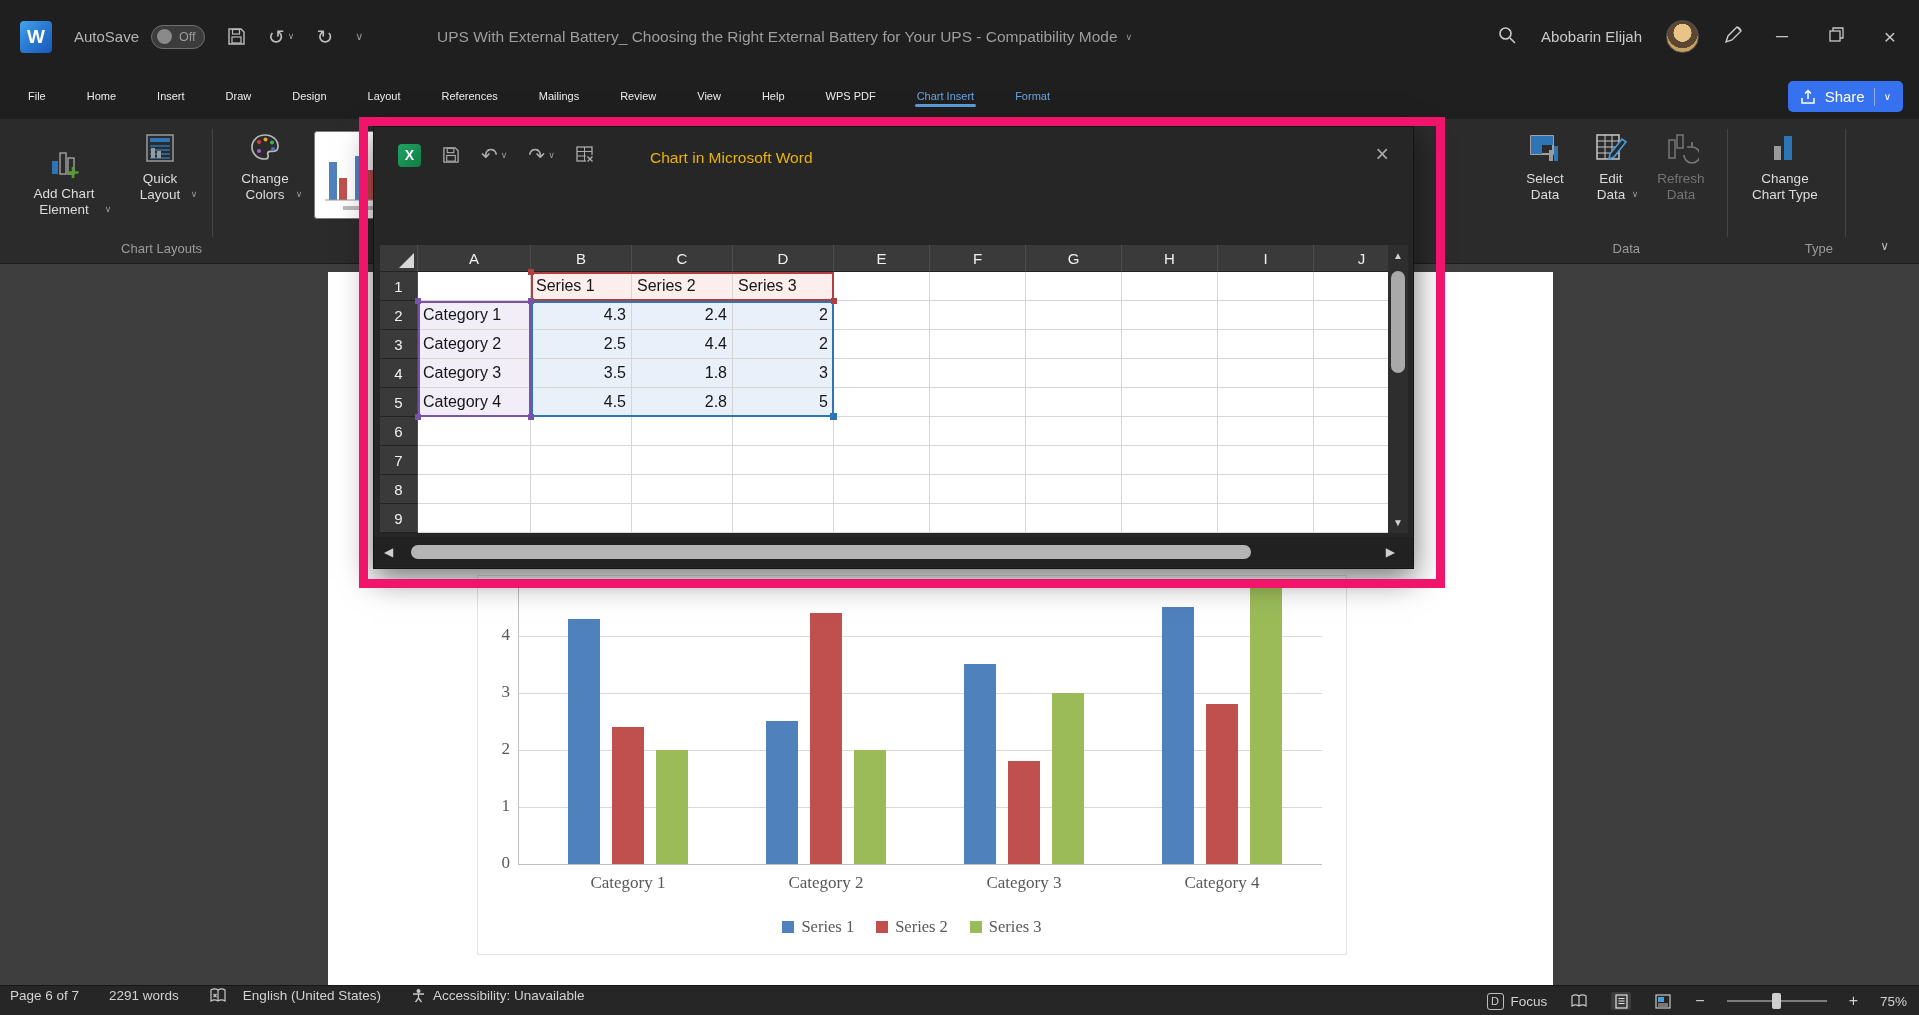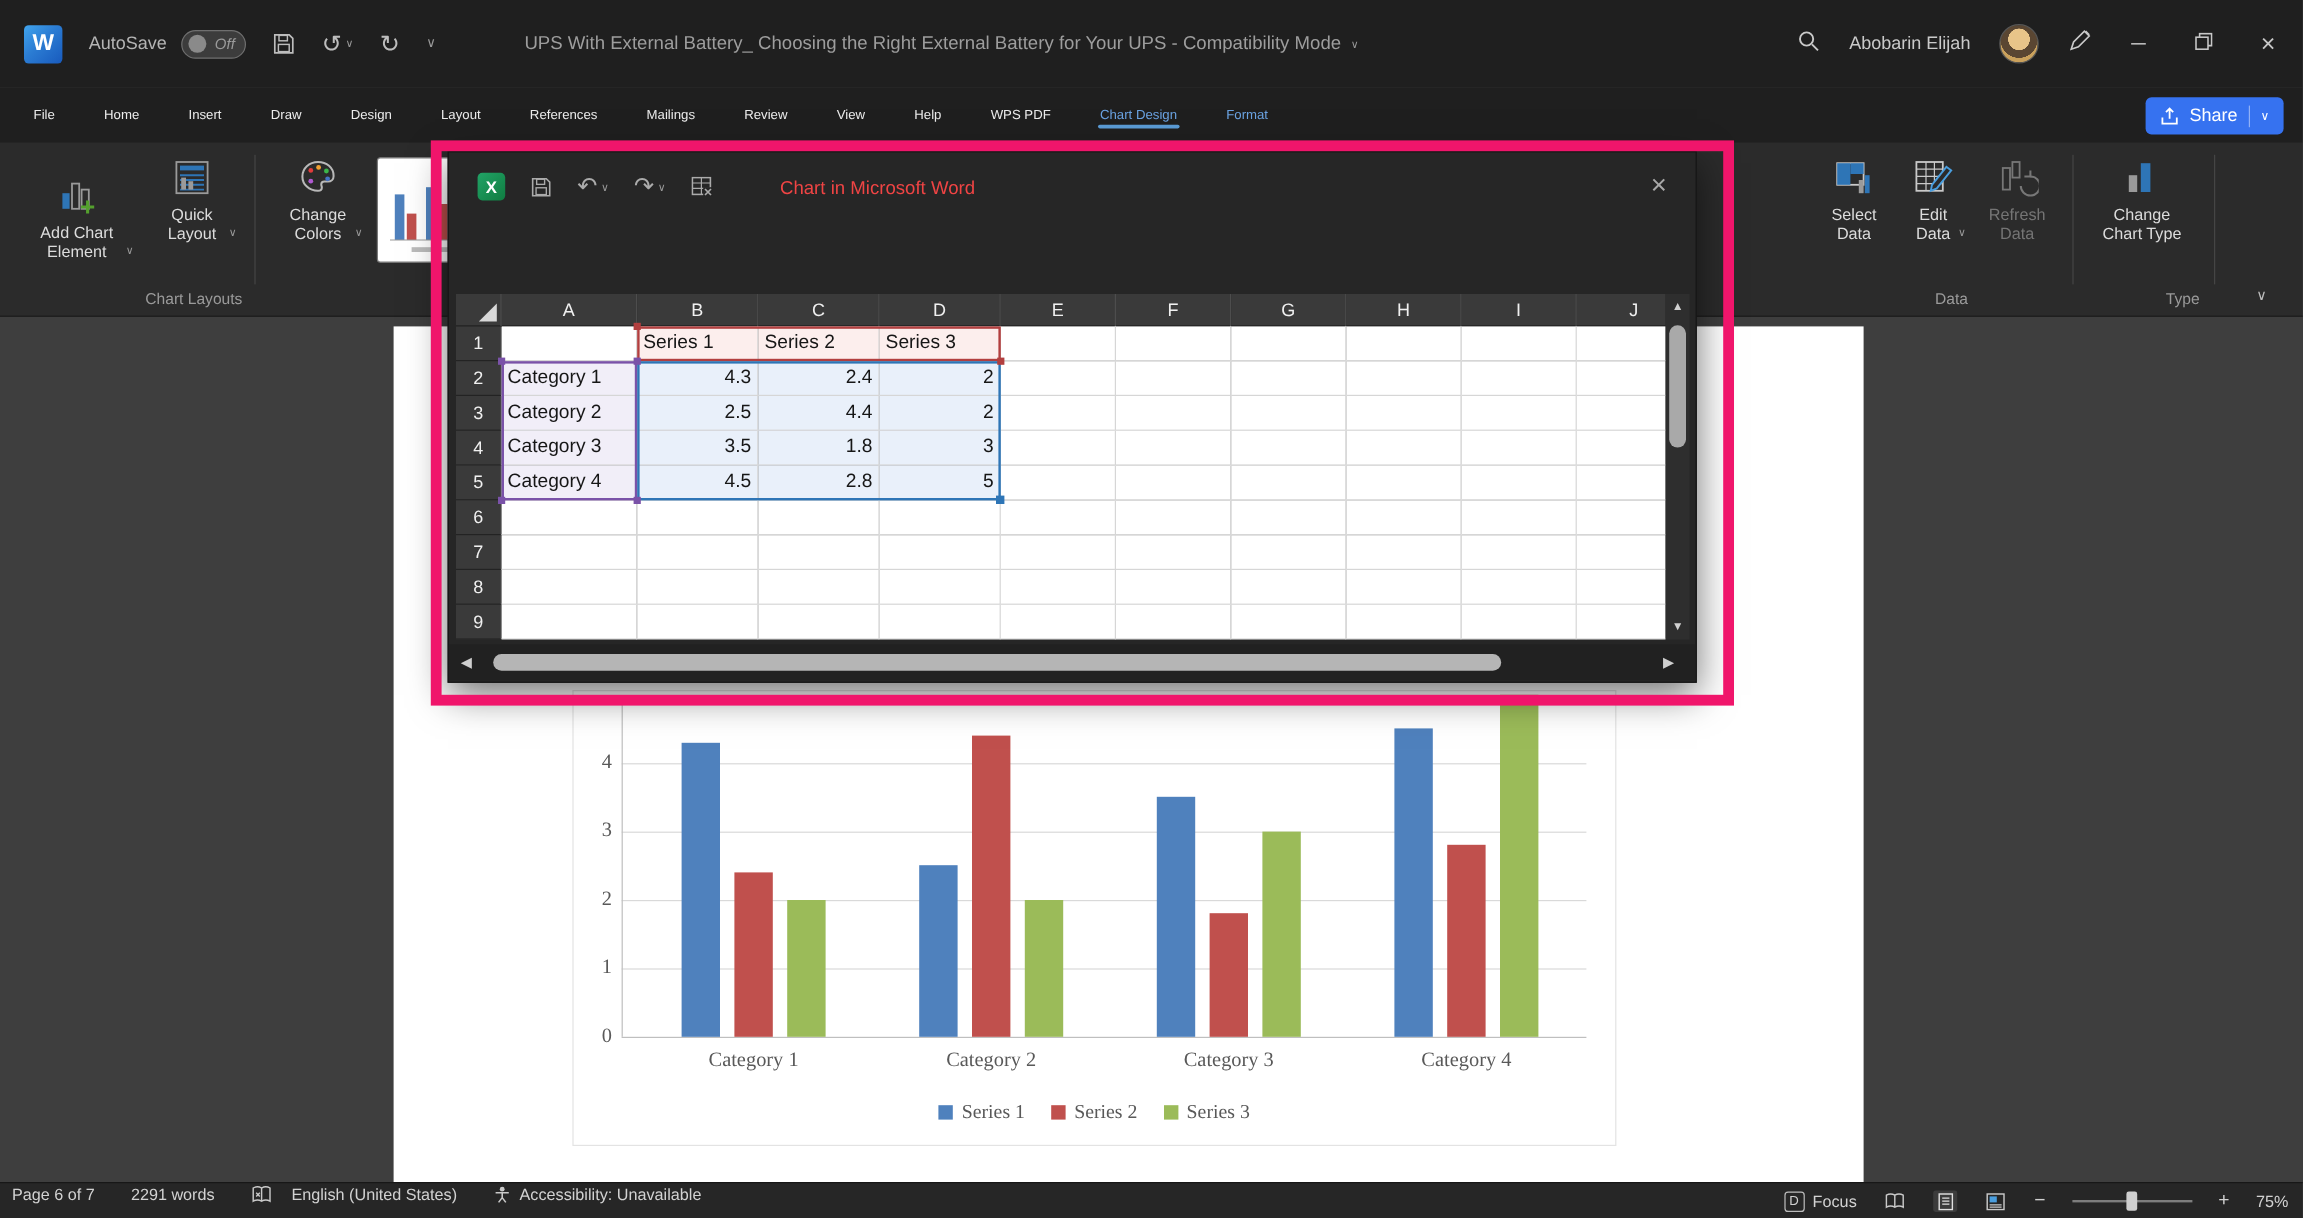--- a/index.html
+++ b/index.html
@@ -54,21 +54,21 @@
   .catlabel { position:absolute; text-align:center; font-family:"Liberation Serif", serif; font-size:17px; color:#595959; }
   #chart-legend { position:absolute; left:0; right:0; top:341px; display:flex; justify-content:center; gap:22px; }
   .leg-item { display:flex; align-items:center; gap:7px; font-family:"Liberation Serif", serif; font-size:16.5px; color:#595959; }
   .leg-swatch { width:12px; height:12px; }
 
   
   #popup { position:absolute; left:373px; top:126px; width:1041px; height:443px; background:#262626; border:1px solid #141414; box-shadow:0 10px 30px rgba(0,0,0,.55); z-index:20; }
   .pt-icons { position:absolute; left:24px; top:16px; display:flex; align-items:center; gap:21px; }
   .xl-icon { width:23px; height:23px; border-radius:4px; background:linear-gradient(135deg,#21a366,#107c41); color:#fff; font-weight:bold; font-size:14px; display:flex; align-items:center; justify-content:center; }
   .pt-ic { color:#ababab; font-size:20px; display:inline-flex; align-items:center; gap:3px; cursor:pointer; }
-  .popup-title { position:absolute; left:276px; top:22px; font-size:15.5px; color:#ef4444; }
+  .popup-title { position:absolute; left:276px; top:22px; font-size:15.5px; color:#eab308; }
   .popup-close { position:absolute; right:24px; top:14px; font-size:23px; color:#a8a8a8; cursor:pointer; }
 
   #sheet-wrap { position:absolute; left:6px; top:118px; width:1008px; height:288px; }
   #sheet-grid { position:absolute; left:0; top:0; width:1008px; height:288px; display:grid;
     grid-template-columns:38px 113px 101px 101px 101px 96px 96px 96px 96px 96px 96px;
     grid-template-rows:27px repeat(9,29px); overflow:hidden; }
   .hdr { background:#3a3a3a; color:#f0f0f0; display:flex; align-items:center; justify-content:center; font-size:15px; border-right:1px solid #4d4d4d; border-bottom:1px solid #232323; }
   .corner { position:relative; }
   .corner .tri { position:absolute; right:3px; bottom:3px; width:0; height:0; border-left:15px solid transparent; border-bottom:15px solid #d8d8d8; }
   .cell { background:#fff; color:#161616; font-size:16px; display:flex; align-items:center; padding:0 5px; border-right:1px solid #d6d6d6; border-bottom:1px solid #d6d6d6; overflow:hidden; white-space:nowrap; }
@@ -101,21 +101,21 @@
   .slider .notch { position:absolute; left:49px; top:4px; width:2px; height:10px; background:#7d7d7d; }
   .slider .knob2 { position:absolute; left:45px; top:1px; width:9px; height:16px; background:#cfcfcf; border-radius:2px; }
 </style>
 </head>
 <body>
 
 <div id="titlebar">
   <div class="tb-left">
     <div class="word-logo">W</div>
     <span class="tb-dim">AutoSave</span>
-    <div class="toggle" style="margin-left:-10px;font-style:italic;">
+    <div class="toggle" style="margin-left:-10px;">
       <span class="knob"></span>
       <span class="state">Off</span>
     </div>
     <span class="tb-icon">
       <svg width="19" height="19" viewBox="0 0 19 19">
           <path d="M2 2h12l3 3v12H2z" fill="none" stroke="#bdbdbd" stroke-width="1.4"></path>
           <rect x="5" y="10" width="9" height="6" fill="none" stroke="#bdbdbd" stroke-width="1.2"></rect>
           <rect x="5.5" y="2.5" width="7" height="4.5" fill="none" stroke="#bdbdbd" stroke-width="1.2"></rect>
         </svg>
     </span>
@@ -160,21 +160,21 @@
       <div class="menu-tab">Insert</div>
       <div class="menu-tab">Draw</div>
       <div class="menu-tab">Design</div>
       <div class="menu-tab">Layout</div>
       <div class="menu-tab">References</div>
       <div class="menu-tab">Mailings</div>
       <div class="menu-tab">Review</div>
       <div class="menu-tab">View</div>
       <div class="menu-tab">Help</div>
       <div class="menu-tab">WPS PDF</div>
-      <div class="menu-tab active">Chart Design</div>
+      <div class="menu-tab active">Chart Insert</div>
       <div class="menu-tab ctx">Format</div>
     </nav>
   <button id="share-btn">
     <svg width="16" height="16" viewBox="0 0 16 16">
         <path d="M2 9v5h12V9" fill="none" stroke="#fff" stroke-width="1.5"></path>
         <path d="M8 10V2M5 4.5L8 1.5l3 3" fill="none" stroke="#fff" stroke-width="1.5"></path>
       </svg>
     <span>Share</span>
     <span class="divider"></span>
     <span style="font-size:10px;">∨</span>

